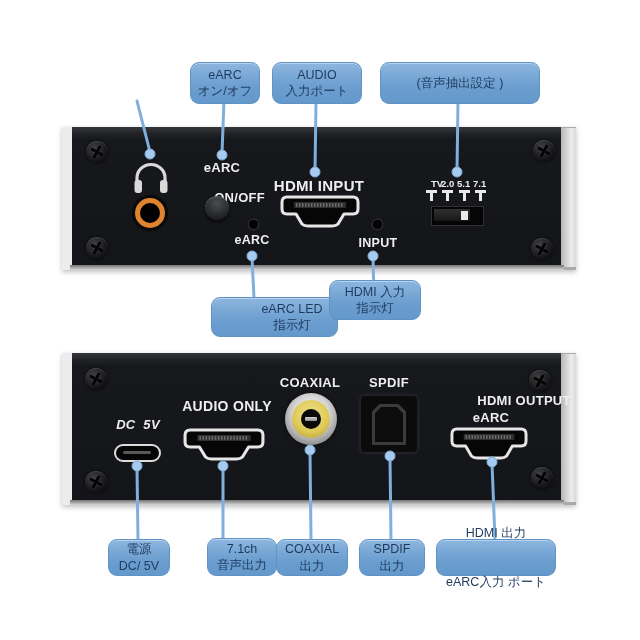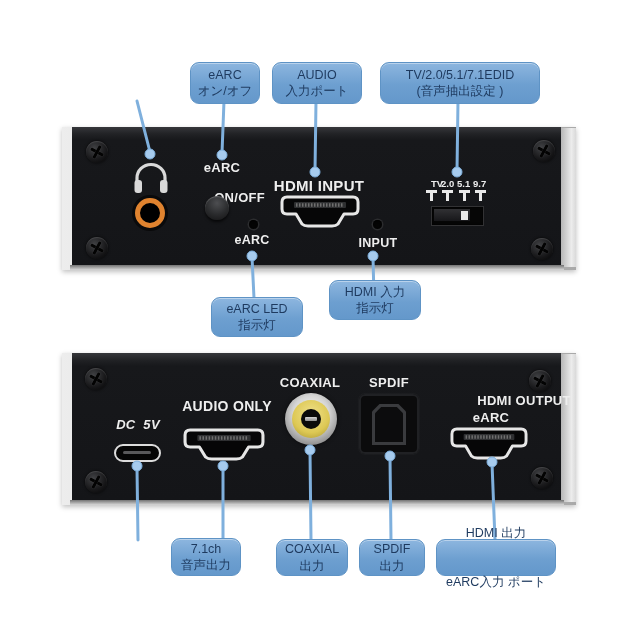--- a/index.html
+++ b/index.html
@@ -8,24 +8,24 @@
 
   
   .callout{position:absolute;display:flex;flex-direction:column;align-items:center;justify-content:center;
            border-radius:9px;background:linear-gradient(180deg,#8db6df 0%,#6d9fd0 55%,#6498cb 100%);
            border:1.5px solid #5e93c5;color:#1e3a5f;font-size:12.5px;line-height:1.32;text-align:center;
            box-shadow:inset 0 1px 0 rgba(255,255,255,.4);z-index:6;white-space:nowrap;}
   .co-t1{left:88px;top:62px;width:98px;height:40px;}
   .co-t2{left:190px;top:62px;width:68px;height:40px;}
   .co-t3{left:272px;top:62px;width:88px;height:40px;}
   .co-t4{left:380px;top:62px;width:158px;height:40px;}
-  .co-m1{left:211px;top:297px;width:90px;height:38px;}
+  .co-m1{left:211px;top:297px;width:90px;height:38px;padding-left:35px;}
   .co-m2{left:329px;top:280px;width:90px;height:38px;border-radius:9px;}
   .co-b1{left:108px;top:539px;width:60px;height:35px;}
-  .co-b2{left:171px;top:538px;width:68px;height:36px;}
+  .co-b2{left:207px;top:538px;width:68px;height:36px;}
   .co-b3{left:276px;top:539px;width:70px;height:35px;}
   .co-b4{left:359px;top:539px;width:64px;height:35px;}
   .co-b5{left:436px;top:539px;width:118px;height:35px;gap:32px;}
 
   
   .device{position:absolute;background:linear-gradient(90deg,#ededed 0%,#a9a9a9 100%);
           box-shadow:0 2px 5px rgba(0,0,0,.25);}
   #device-front{left:62px;top:127px;width:514px;height:143px;}
   #device-back{left:62px;top:353px;width:514px;height:152px;}
   .face{position:absolute;left:10px;right:15px;top:0;bottom:5px;
@@ -123,21 +123,21 @@
       <rect x="14" y="7" width="52" height="6" rx="1" fill="#2e2f31"></rect>
       <line x1="16" y1="10" x2="64" y2="10" stroke="#6f6f6f" stroke-width="3.5" stroke-dasharray="1.5 1.5"></line>
     </svg>
 
     <div class="led" style="left:311px;top:93px;"></div>
     <div class="panel-label" style="left:316px;top:109px;font-size:12.5px;">INPUT</div>
 
     <div class="panel-label" style="left:369px;top:51px;font-size:9.5px;transform:none;letter-spacing:0;">TV</div>
     <div class="panel-label" style="left:379px;top:51px;font-size:9.5px;transform:none;letter-spacing:0;">2.0</div>
     <div class="panel-label" style="left:395px;top:51px;font-size:9.5px;transform:none;letter-spacing:0;">5.1</div>
-    <div class="panel-label" style="left:411px;top:51px;font-size:9.5px;transform:none;letter-spacing:0;">9.7</div>
+    <div class="panel-label" style="left:411px;top:51px;font-size:9.5px;transform:none;letter-spacing:0;">7.1</div>
     <div class="tmark" style="left:364px;top:63px;"></div>
     <div class="tmark" style="left:380px;top:63px;"></div>
     <div class="tmark" style="left:397px;top:63px;"></div>
     <div class="tmark" style="left:413px;top:63px;"></div>
     <div class="slide-switch">
       <div class="slide-knob"></div>
     </div>
   </div>
 
   <div class="device" id="device-back">
@@ -214,33 +214,36 @@
 
   <div class="callout co-t2">
     <span>eARC</span>
     <span>オン/オフ</span>
   </div>
   <div class="callout co-t3">
     <span>AUDIO</span>
     <span>入力ポート</span>
   </div>
   <div class="callout co-t4">
-    <span>TV/2.0/5.1/7.1EDID</span>
     <span>(音声抽出設定 )</span>
   </div>
 
   <div class="callout co-m1">
     <span>eARC LED</span>
     <span>指示灯</span>
   </div>
   <div class="callout co-m2">
     <span>HDMI 入力</span>
     <span>指示灯</span>
   </div>
 
+  <div class="callout co-b1">
+    <span>電源</span>
+    <span>DC/ 5V</span>
+  </div>
   <div class="callout co-b2">
     <span>7.1ch</span>
     <span>音声出力</span>
   </div>
   <div class="callout co-b3">
     <span>COAXIAL</span>
     <span>出力</span>
   </div>
   <div class="callout co-b4">
     <span>SPDIF</span>

